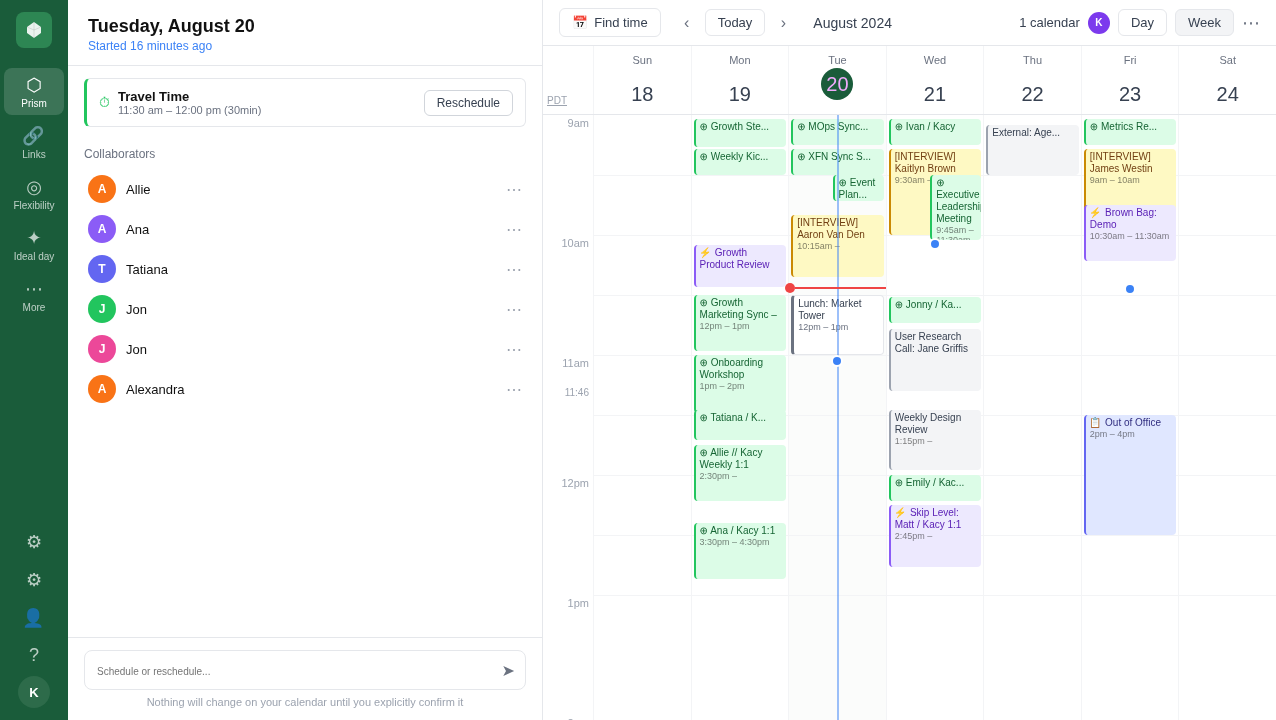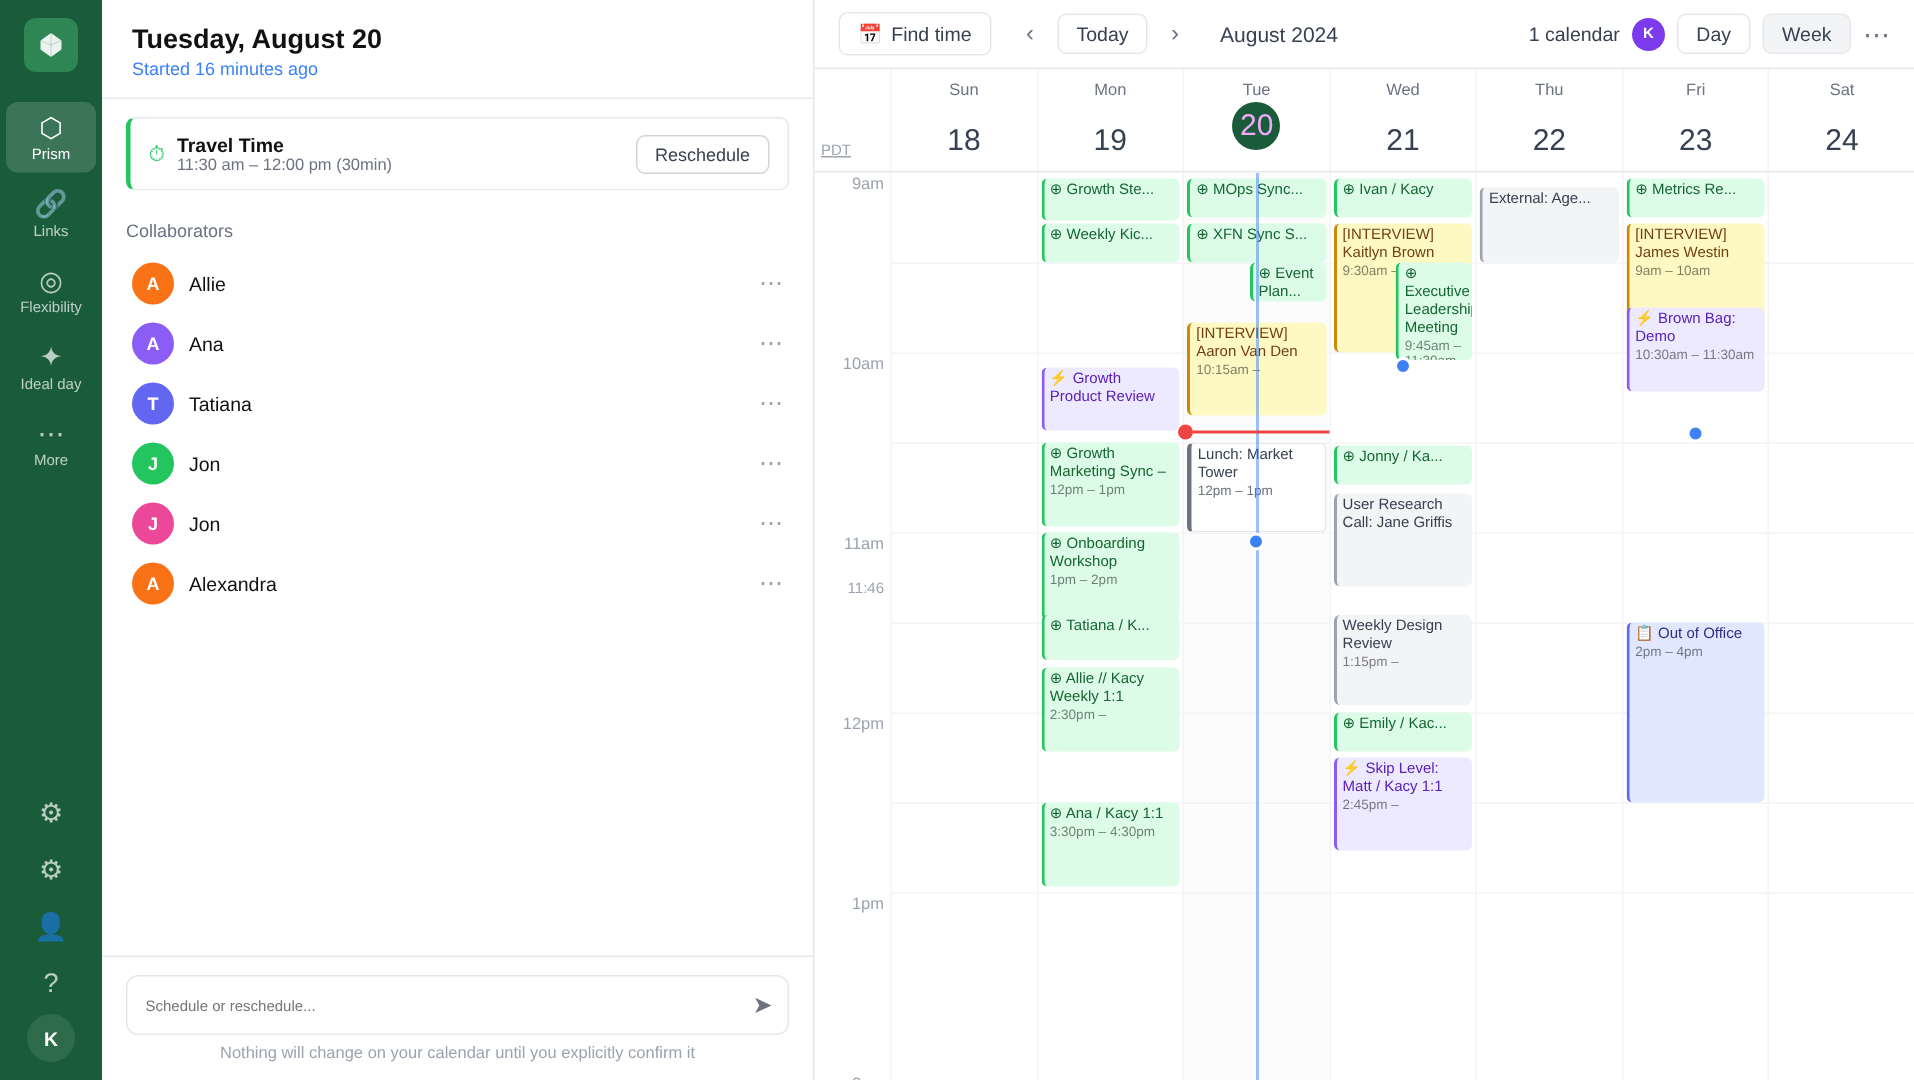--- a/index.html
+++ b/index.html
@@ -474,21 +474,21 @@
 
             <div class="cal-event ev-green" style="top:295px;height:30px">
               <div class="ev-title">⊕ Tatiana / K...</div>
             </div>
 
             <div class="cal-event ev-green" style="top:330px;height:56px">
               <div class="ev-title">⊕ Allie // Kacy Weekly 1:1</div>
               <div class="ev-time">2:30pm –</div>
             </div>
 
-            <div class="cal-event ev-green" style="top:420px;height:56px">
+            <div class="cal-event ev-green" style="top:408px;height:56px">
               <div class="ev-title">⊕ Ana / Kacy 1:1</div>
               <div class="ev-time">3:30pm – 4:30pm</div>
             </div>
           </div>
 
           <div class="day-col today-col" style="position:relative">
             <div class="hour-line" style="top:60px"></div>
               <div class="hour-line" style="top:120px"></div>
             <div class="hour-line" style="top:180px"></div>
               <div class="hour-line" style="top:240px"></div>

